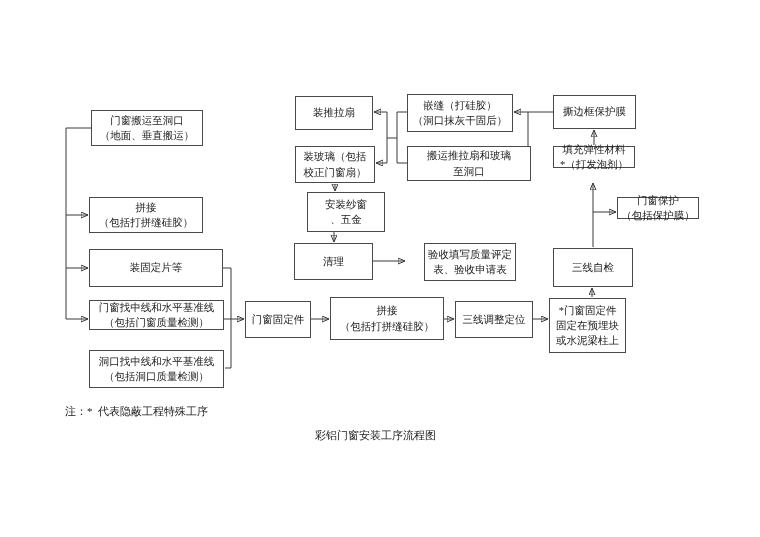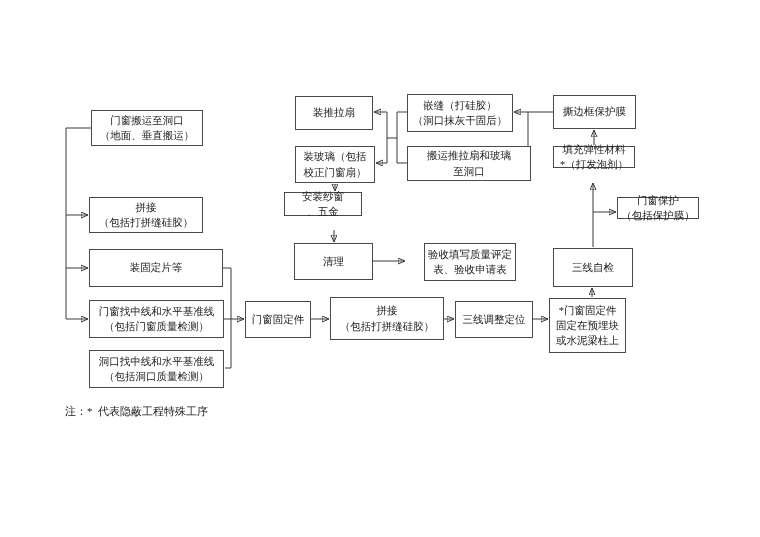--- a/index.html
+++ b/index.html
@@ -86,21 +86,21 @@
     <path d="M335,184 V191" marker-end="url(#arr)"></path>
     <path d="M334,230 V242" marker-end="url(#arr)"></path>
     <path d="M373,261 H405" marker-end="url(#arr)"></path>
   </svg>
 
   <div class="fbox" style="left:91px;top:110px;width:112px;height:36px">门窗搬运至洞口
 （地面、垂直搬运）</div>
   <div class="fbox" style="left:89px;top:197px;width:114px;height:36px">拼接
 （包括打拼缝硅胶）</div>
   <div class="fbox" style="left:89px;top:249px;width:134px;height:38px">装固定片等</div>
-  <div class="fbox" style="left:89px;top:300px;width:135px;height:38px">门窗找中线和水平基准线
+  <div class="fbox" style="left:89px;top:300px;width:135px;height:30px">门窗找中线和水平基准线
 （包括门窗质量检测）</div>
   <div class="fbox" style="left:89px;top:350px;width:135px;height:38px">洞口找中线和水平基准线
 （包括洞口质量检测）</div>
 
   <div class="fbox" style="left:245px;top:301px;width:66px;height:37px">门窗固定件</div>
   <div class="fbox" style="left:330px;top:297px;width:114px;height:43px">拼接
 （包括打拼缝硅胶）</div>
   <div class="fbox" style="left:455px;top:301px;width:78px;height:37px">三线调整定位</div>
   <div class="fbox" style="left:549px;top:298px;width:77px;height:55px">*门窗固定件
 固定在预埋块
@@ -114,21 +114,22 @@
   <div class="fbox" style="left:553px;top:95px;width:83px;height:34px">撕边框保护膜</div>
 
   <div class="fbox" style="left:407px;top:94px;width:106px;height:38px">嵌缝（打硅胶）
 （洞口抹灰干固后）</div>
   <div class="fbox" style="left:407px;top:146px;width:124px;height:35px">搬运推拉扇和玻璃
 至洞口</div>
 
   <div class="fbox" style="left:295px;top:96px;width:78px;height:34px">装推拉扇</div>
   <div class="fbox" style="left:295px;top:146px;width:80px;height:37px">装玻璃（包括
 校正门窗扇）</div>
-  <div class="fbox" style="left:284px;top:192px;width:78px;height:24px">安装纱窗
+  <div class="fbox" style="left:307px;top:192px;width:78px;height:40px">安装纱窗
 、五金</div>
   <div class="fbox" style="left:294px;top:243px;width:79px;height:37px">清理</div>
   <div class="fbox" style="left:424px;top:243px;width:92px;height:38px">验收填写质量评定
 表、验收申请表</div>
 
   <div class="caption" style="left:65px;top:404px">注：*  代表隐蔽工程特殊工序</div>
+  <div class="caption" style="left:315px;top:428px;font-size:11px">彩铝门窗安装工序流程图</div>
 
 </div>
 
 </body></html>

